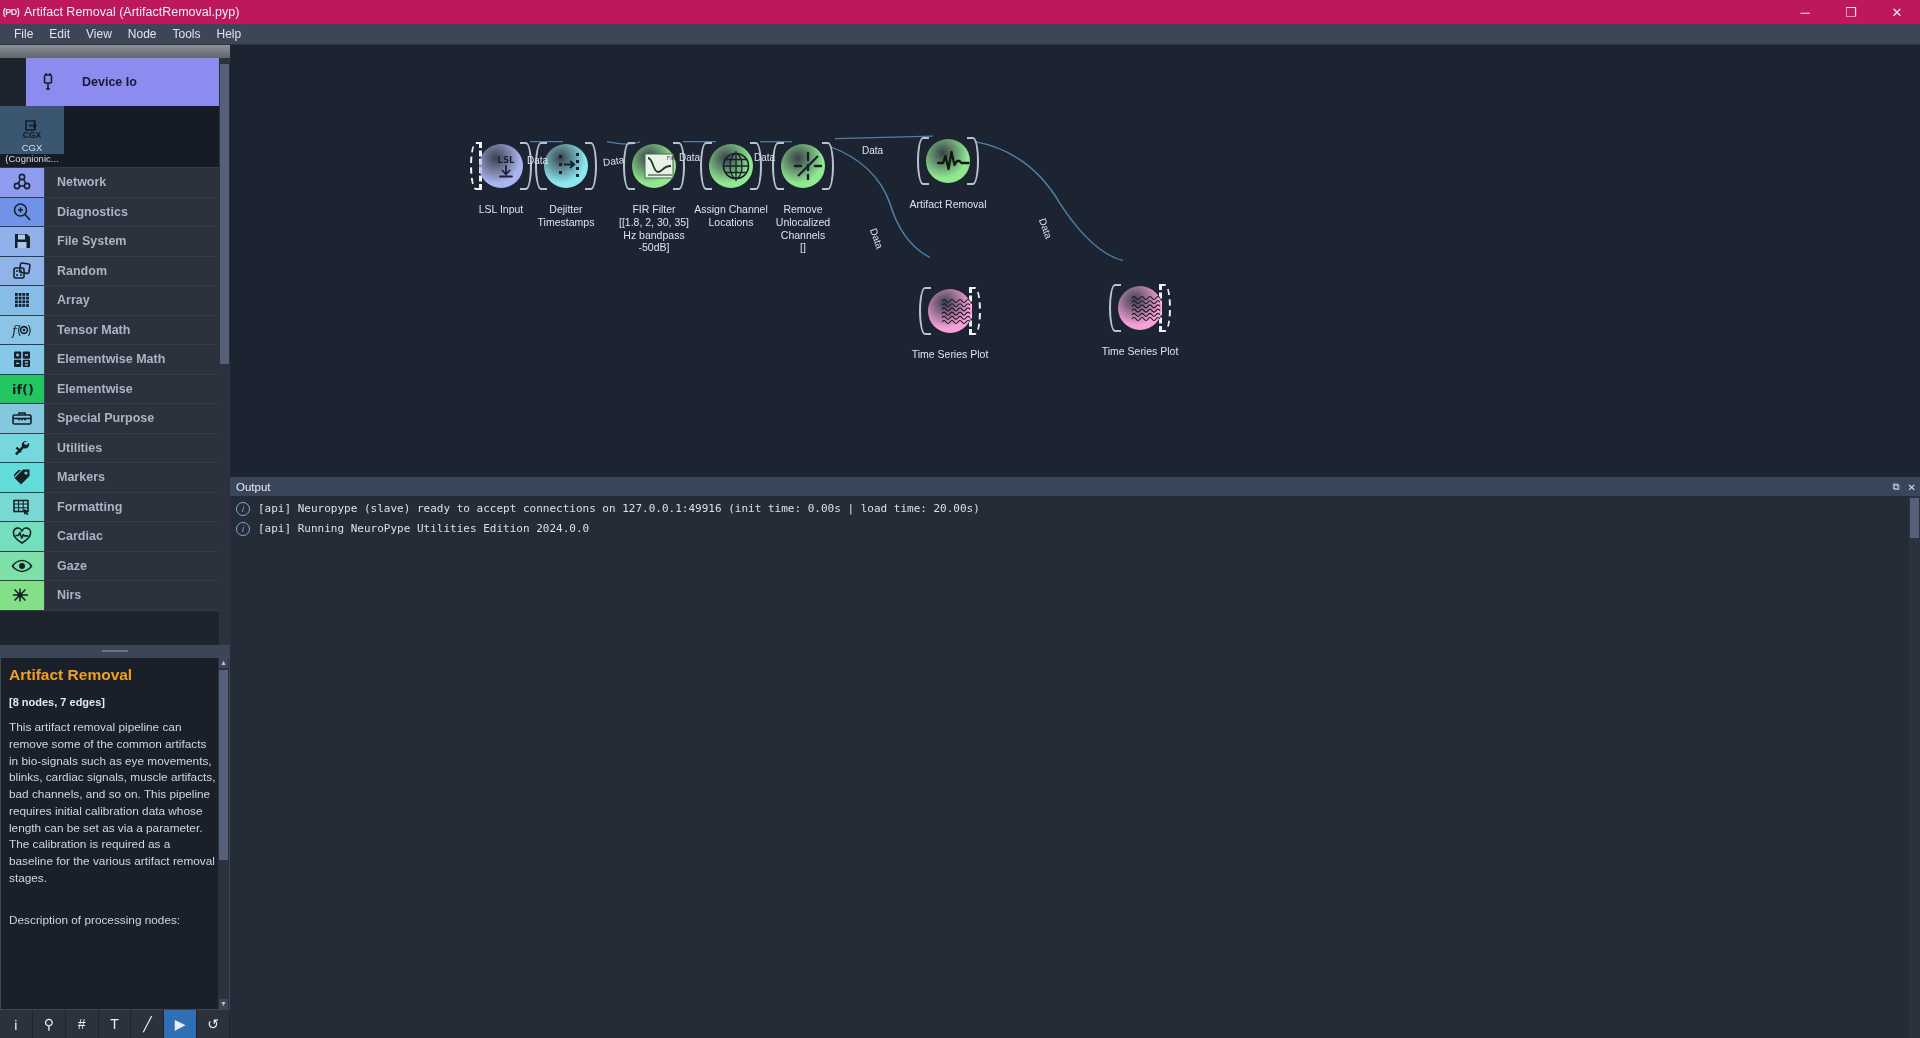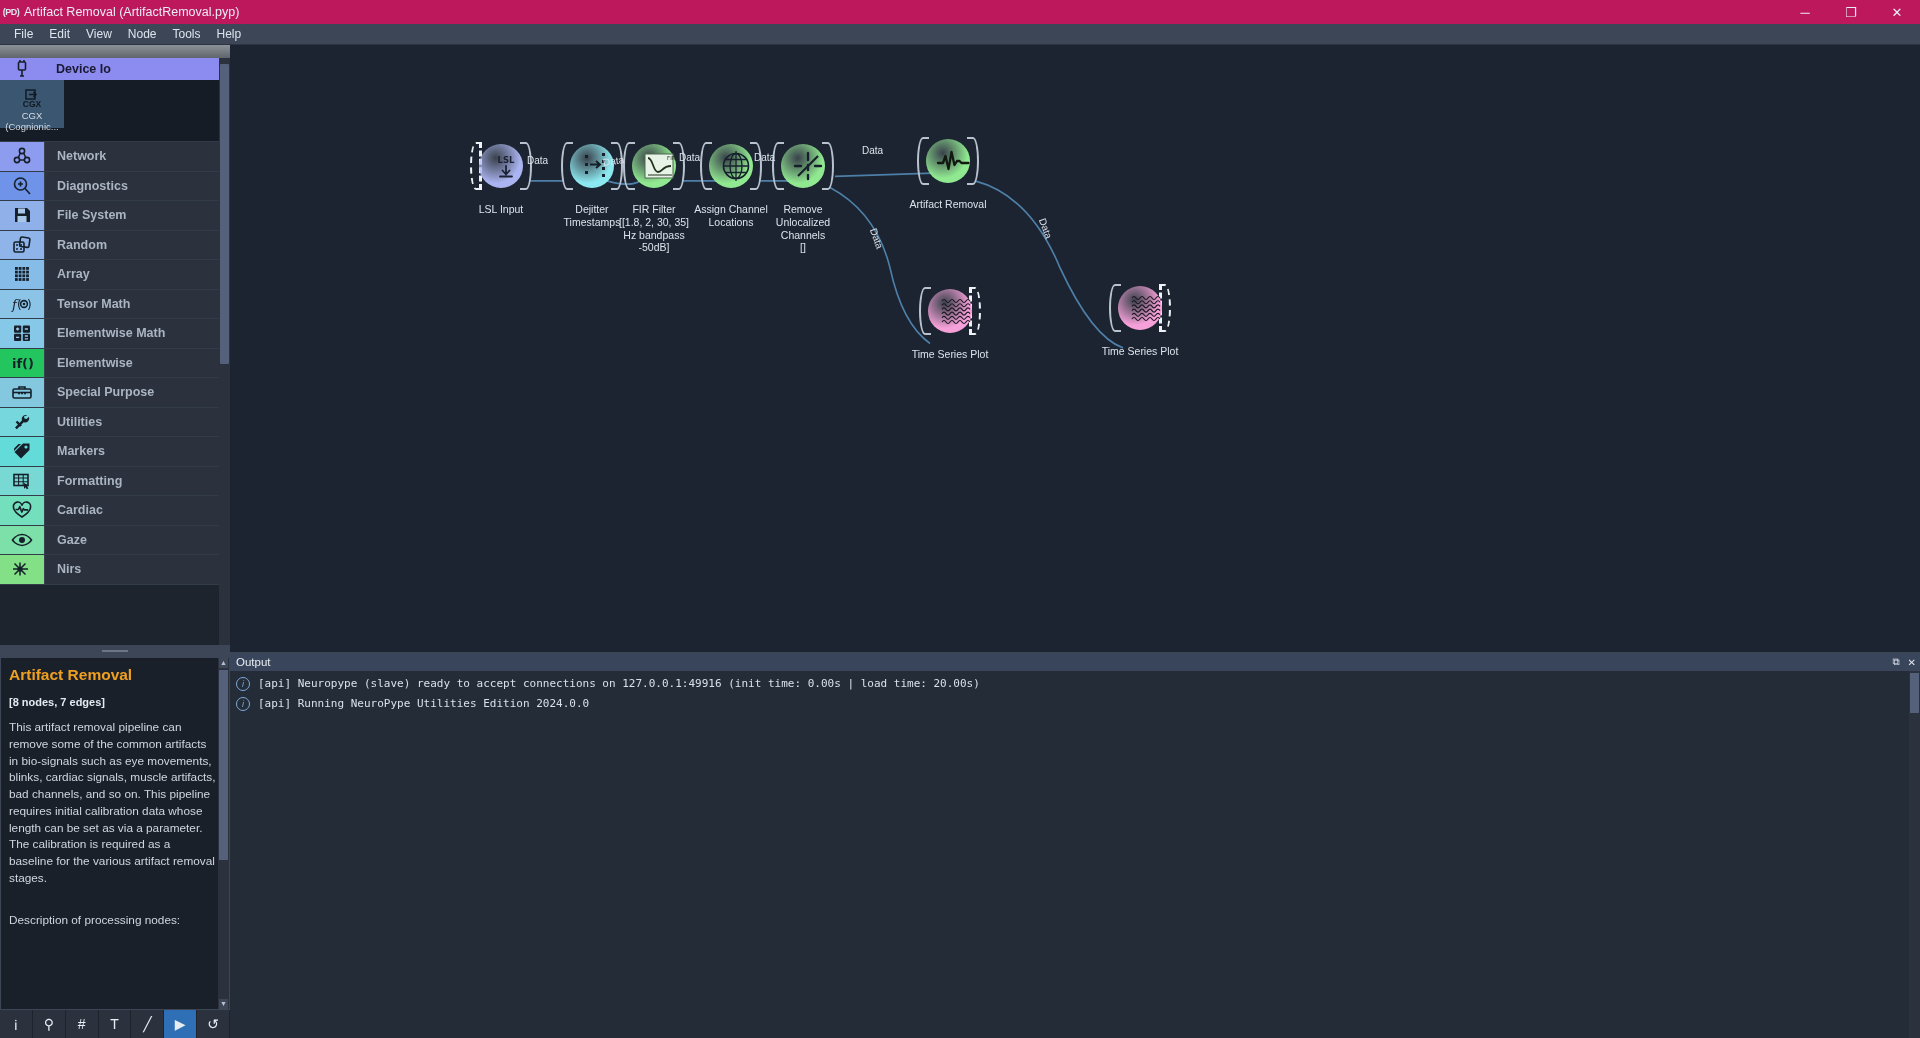--- a/index.html
+++ b/index.html
@@ -55,32 +55,32 @@
     width: 44px; display: flex; align-items: center; justify-content: center;
     color: #16202b;
   }
   .cat-lbl {
     flex: 1; display: flex; align-items: center; padding-left: 12px;
     background: #2b323e; color: #aab4c2; font-size: 12.5px; font-weight: bold;
     border-left: 1px solid #3a424f;
   }
 
   
-  .cat-row.devio { height: 22px; border-bottom: none; }
+  .cat-row.devio { height: 48px; border-bottom: none; padding-left: 26px; }
   .cat-row.devio .cat-ico { background: #8b8bf0; }
   .cat-row.devio .cat-lbl { background: #8b8bf0; color: #1a1a33; border-left: none;
                             font-size: 12.5px; }
 
   .devio-panel {
     height: 62px; background: #151c25; display: flex; align-items: flex-start;
     border-bottom: 1px solid #323b48;
   }
   .devio-item {
     width: 64px; height: 48px; background: #3a5670; display: flex; flex-direction: column;
-    align-items: center; justify-content: center; padding-top: 14px;
+    align-items: center; justify-content: space-between; padding-top: 14px;
     color: #d6dde6; font-size: 9.5px; text-align: center; line-height: 1.15;
   }
   .devio-glyph { font-size: 9px; font-weight: bold; color: #101820; margin-bottom: 2px;
                  display:flex; flex-direction:column; align-items:center; }
 
   .cat-scrollbar {
     position: absolute; right: 0; top: 0; width: 11px; height: 587px; background: #2b323e;
   }
   .cat-thumb {
     position: absolute; left: 1px; top: 6px; width: 9px; height: 300px;
@@ -148,21 +148,21 @@
     text-align: center; color: #dbe3ec; font-size: 10.5px; line-height: 1.22;
     margin-top: 3px; width: 120px; margin-left: -30px;
   }
 
   .edge-label {
     position: absolute; color: #dbe3ec; font-size: 10px;
     transform-origin: left center; white-space: nowrap;
   }
 
   
-  .outdock { height: 386px; background: #1d242e; display: flex; flex-direction: column;
+  .outdock { height: 561px; background: #1d242e; display: flex; flex-direction: column;
              border-top: 1px solid #3c4656; }
   .out-title {
     height: 18px; background: #39455a; display: flex; align-items: center;
     padding: 0 6px; color: #e8edf4; font-size: 11.5px; position: relative;
   }
   .out-actions { position: absolute; right: 4px; top: 0; height: 18px; display: flex; gap: 8px;
                  align-items: center; color: #dfe6ef; font-size: 10px; }
   .out-body { flex: 1; background: #242c38; padding: 4px 0 0 0; position: relative; overflow: hidden; }
   .out-line { display: flex; align-items: flex-start; height: 20px; padding-left: 6px; }
   .out-ico {
@@ -460,21 +460,21 @@
                 <svg width="34" height="34" viewBox="0 0 34 34">
                   <text x="17" y="14" text-anchor="middle" font-family="DejaVu Sans,sans-serif" font-size="8.5" font-weight="bold" fill="#1a2233">LSL</text>
                   <path d="M17 17v8M13.5 21.5L17 25.5l3.5-4M11 27.5h12" fill="none" stroke="#1a2233" stroke-width="1.8" stroke-linecap="round"></path>
                 </svg>
               </div>
             </div>
             <div class="node-label">
               <div>LSL Input</div>
             </div>
           </div>
-          <div class="node" style="left: 332px; top: 95px;">
+          <div class="node" style="left: 306px; top: 95px;">
             <div class="node-circlewrap">
               <div class="bracket left"></div>
               <div class="bracket right"></div>
               <div class="node-circle" style="background:radial-gradient(circle at 38% 32%, #ffffff22, #8ce8f0 62%, #8ce8f0);">
                 <svg width="34" height="34" viewBox="0 0 34 34">
                   <g fill="#16202b">
                     <rect x="5" y="6" width="3" height="3"></rect>
                     <rect x="5" y="14" width="3" height="3"></rect>
                     <rect x="5" y="22" width="3" height="3"></rect>
                     <rect x="22" y="4" width="3" height="3"></rect>

